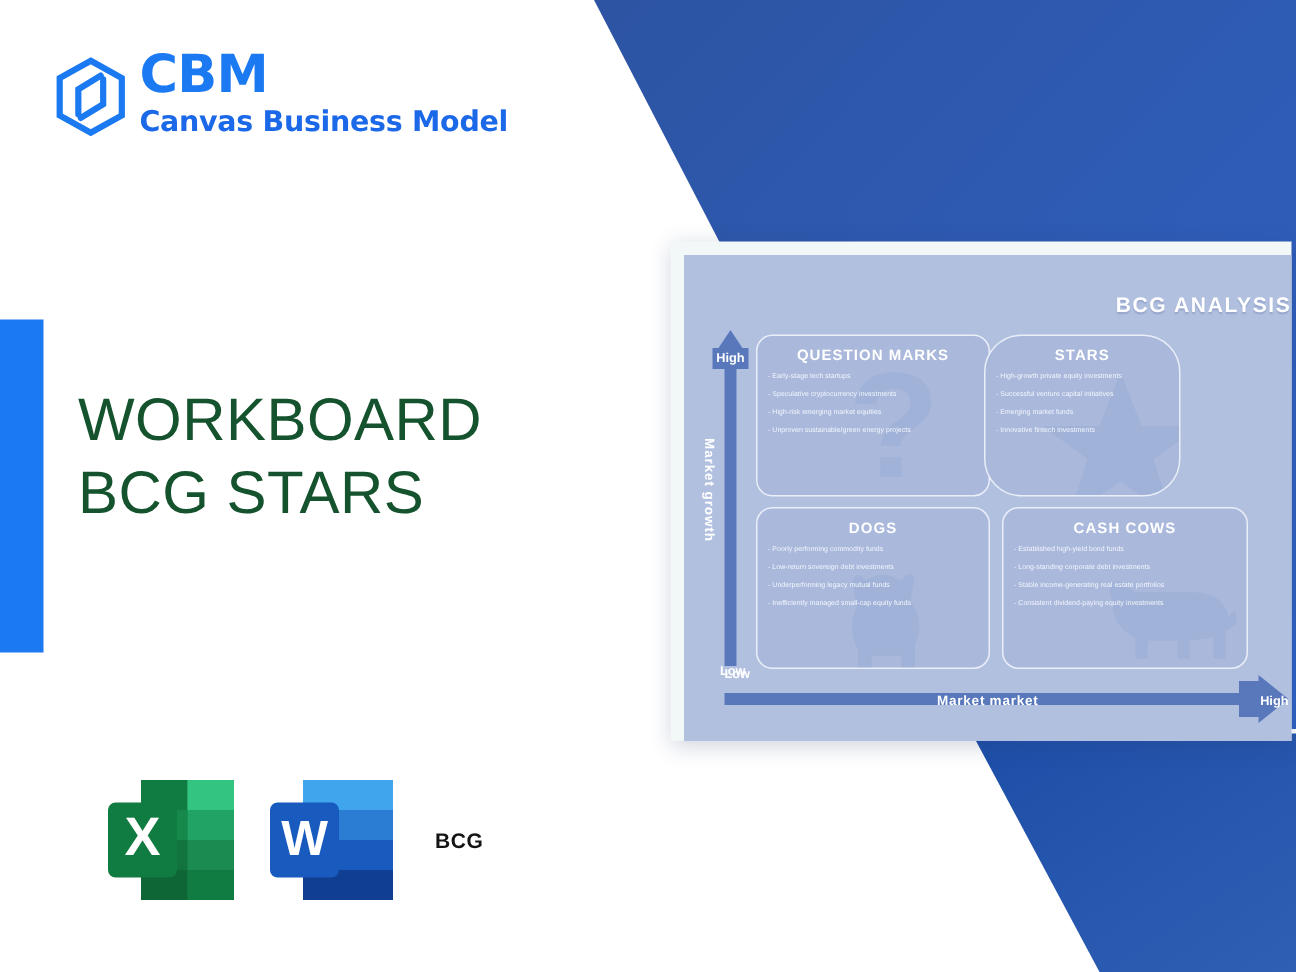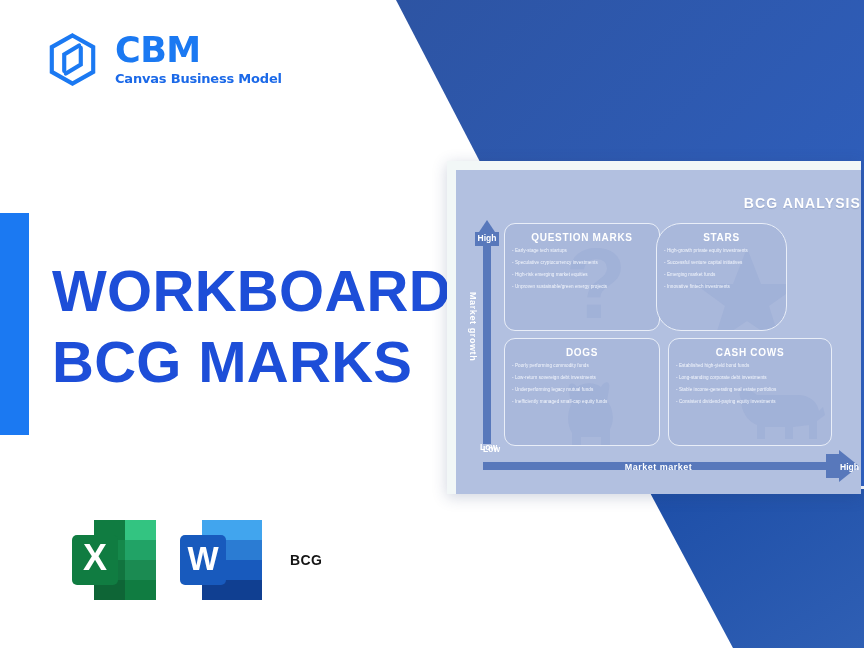--- a/index.html
+++ b/index.html
@@ -33,53 +33,53 @@
     left: 0;
     top: 213px;
     width: 29px;
     height: 222px;
     background: #1b79f2;
   }
 
   
   .logo-wrap {
     position: absolute;
-    left: 46px;
+    left: 34px;
     top: 33px;
     display: flex;
-    align-items: flex-start;
-    gap: 16px;
+    align-items: flex-end;
+    gap: 6px;
   }
   .logo-mark { width: 53px; height: 53px; display:block; }
   .logo-text { line-height: 1; }
   .logo-cbm {
     font-size: 35px;
     font-weight: bold;
     color: #1b79f2;
     letter-spacing: -0.5px;
     line-height: 1;
     font-family: "DejaVu Sans", sans-serif;
   }
   .logo-sub {
-    font-size: 13px;
+    font-size: 19px;
     font-weight: bold;
     color: #1b69e8;
     letter-spacing: -0.2px;
     margin-top: 4px;
     font-family: "DejaVu Sans", sans-serif;
   }
 
   
   .main-title {
     position: absolute;
     left: 52px;
     top: 256px;
-    font-size: 58px;
-    font-weight: bold;
-    color: #1d4ed8;
+    font-size: 40px;
+    font-weight: normal;
+    color: #14532d;
     line-height: 1.22;
     letter-spacing: 0.3px;
     font-family: "Liberation Sans", sans-serif;
   }
   .main-title div { white-space: nowrap; }
 
   
   .file-icons {
     position: absolute;
     left: 68px;
@@ -300,21 +300,21 @@
       <path d="M42 18 L42 38 L24 49" fill="none" stroke="#1b79f2" stroke-width="5" stroke-linecap="round"></path>
     </svg>
     <div class="logo-text">
       <div class="logo-cbm">CBM</div>
       <div class="logo-sub">Canvas Business Model</div>
     </div>
   </div>
 
   <div class="main-title">
     <div>WORKBOARD</div>
-    <div>BCG MARKS</div>
+    <div>BCG STARS</div>
   </div>
 
   <div class="file-icons">
     <div class="icon-excel">
       <svg viewBox="0 0 96 92" width="96" height="92">
         <rect x="26" y="6" width="62" height="80" rx="6" fill="#21a366"></rect>
         <rect x="26" y="6" width="31" height="80" fill="#107c41"></rect>
         <rect x="57" y="6" width="31" height="20" fill="#33c481"></rect>
         <rect x="57" y="26" width="31" height="20" fill="#21a366"></rect>
         <rect x="57" y="46" width="31" height="20" fill="#1b8b52"></rect>

